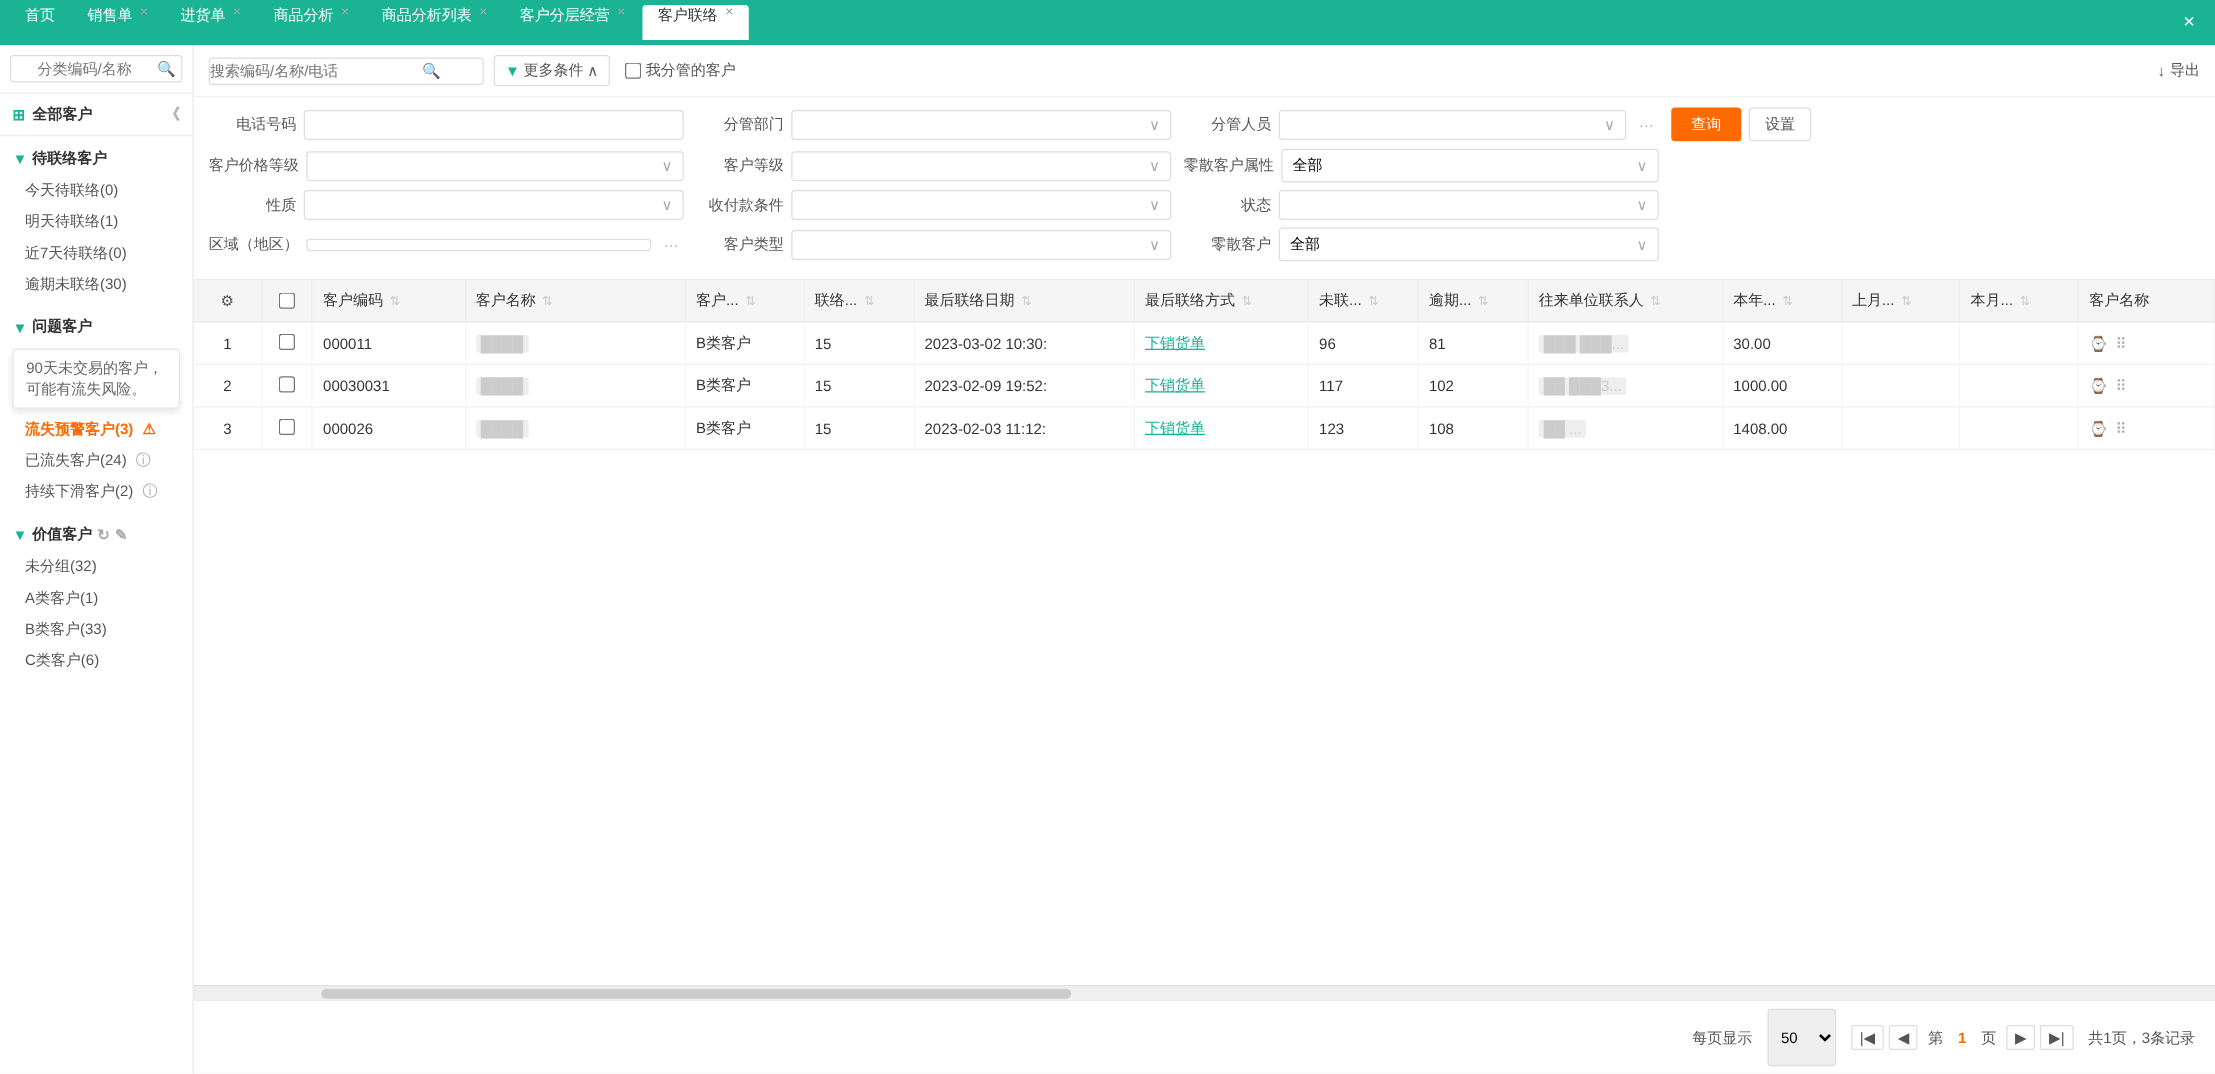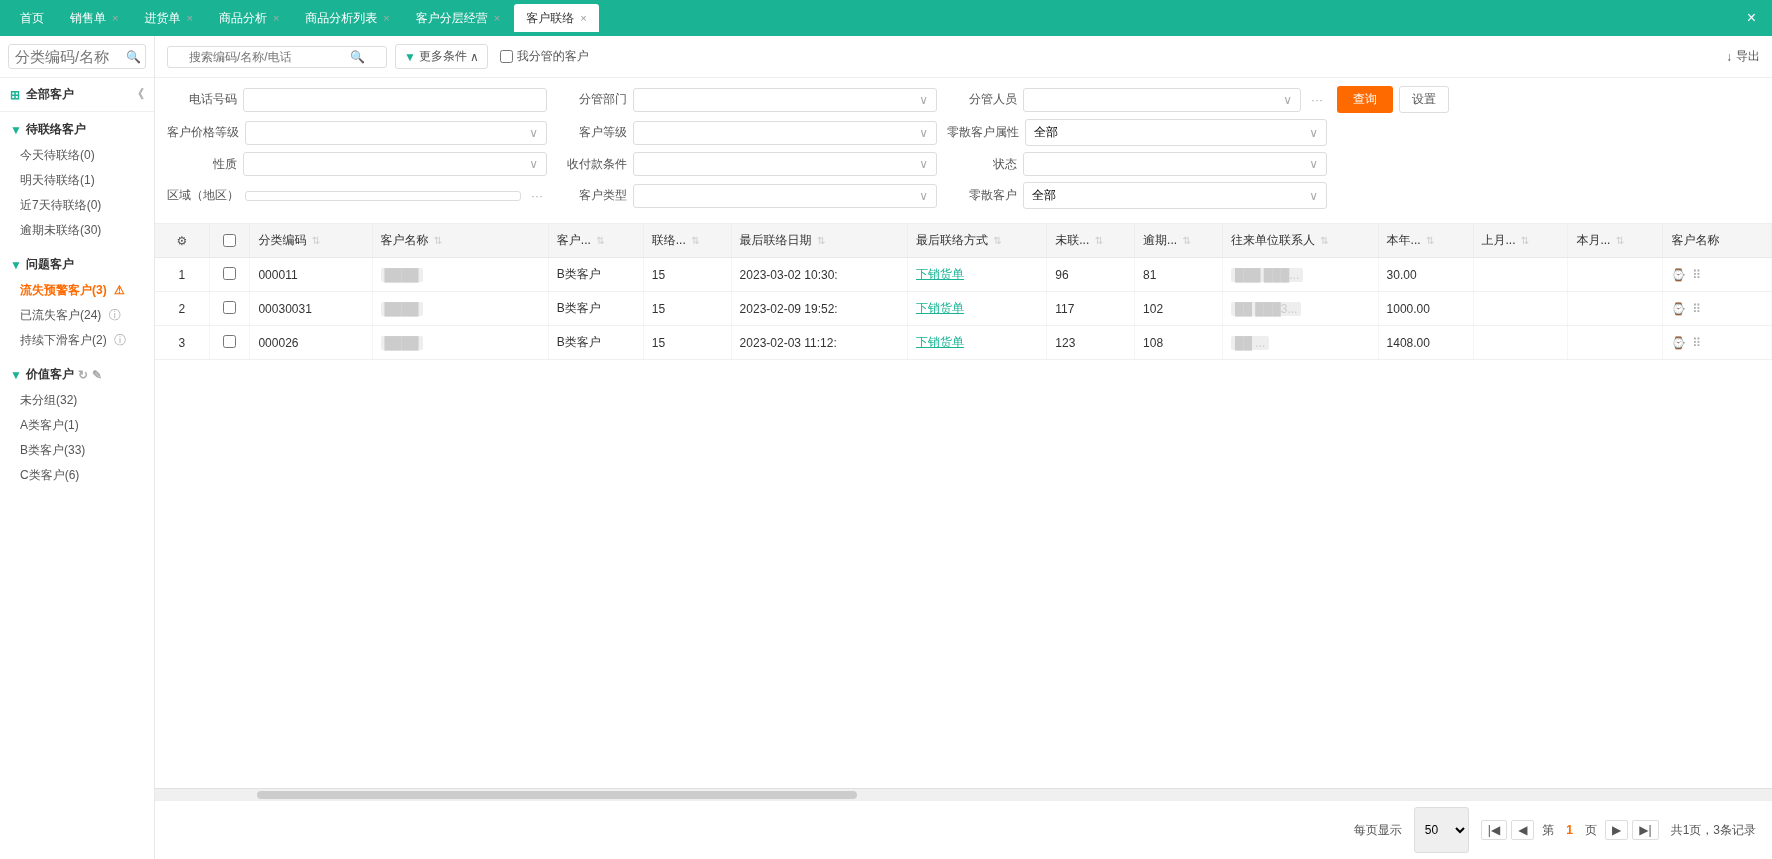--- a/index.html
+++ b/index.html
@@ -3,41 +3,41 @@
   <meta charset="utf-8">
   <style>
     * { box-sizing: border-box; margin: 0; padding: 0; font-family: 'Microsoft YaHei', Arial, sans-serif; font-size: 12px; }
     body { background: #f5f5f5; overflow: hidden; width: 1772px; height: 859px; }
 
     
     .tab-bar {
       display: flex; align-items: center; background: #1ab394; height: 36px; padding: 0 8px;
     }
     .tab-item {
-      display: flex; align-items: center; padding: 0 12px; height: 28px; color: #fff;
+      display: flex; align-items: flex-start; padding: 0 12px; height: 28px; color: #fff;
       cursor: pointer; font-size: 13px; border-radius: 3px 3px 0 0; margin-right: 2px;
     }
     .tab-item.active { background: #fff; color: #333; }
     .tab-item .tab-close { margin-left: 6px; color: #aaa; font-size: 11px; }
     .tab-item.active .tab-close { color: #999; }
     .close-btn { margin-left: auto; color: #fff; cursor: pointer; font-size: 16px; padding: 0 8px; }
 
     
     .main-layout { display: flex; height: calc(859px - 36px); }
 
     
     .sidebar {
       width: 155px; background: #fff; border-right: 1px solid #e8e8e8;
       display: flex; flex-direction: column; flex-shrink: 0; overflow-y: auto;
     }
     .sidebar-search {
       display: flex; align-items: center; padding: 8px; border-bottom: 1px solid #eee;
     }
     .sidebar-search input {
-      border: 1px solid #ddd; border-radius: 3px; padding: 3px 6px; width: 100%; font-size: 15px;
+      border: 1px solid #ddd; border-radius: 3px; padding: 3px 21px; width: 100%; font-size: 12px;
     }
     .sidebar-search .search-icon { margin-left: -20px; color: #aaa; }
     .all-customers {
       display: flex; align-items: center; padding: 8px 10px; font-weight: bold; color: #333;
       border-bottom: 1px solid #eee; cursor: pointer;
     }
     .all-customers .grid-icon { margin-right: 6px; color: #1ab394; }
     .all-customers .collapse-icon { margin-left: auto; color: #aaa; }
 
     .sidebar-section { padding: 4px 0; }
@@ -56,21 +56,21 @@
     }
 
     
     .content-area { flex: 1; display: flex; flex-direction: column; overflow: hidden; }
 
     
     .search-bar {
       display: flex; align-items: center; padding: 8px 12px; background: #fff;
       border-bottom: 1px solid #eee; gap: 8px;
     }
-    .search-input-wrap { display: flex; align-items: center; border: 1px solid #ddd; border-radius: 3px; padding: 3px 21px; width: 220px; }
+    .search-input-wrap { display: flex; align-items: center; border: 1px solid #ddd; border-radius: 3px; padding: 3px 0; width: 220px; }
     .search-input-wrap input { border: none; outline: none; font-size: 12px; width: 170px; }
     .search-icon-btn { color: #ff6a00; cursor: pointer; }
     .filter-btn { display: flex; align-items: center; gap: 3px; color: #555; cursor: pointer; border: 1px solid #ddd; padding: 3px 8px; border-radius: 3px; }
     .filter-btn .filter-icon { color: #1ab394; }
     .my-customers { display: flex; align-items: center; gap: 4px; color: #555; margin-left: 4px; }
     .my-customers input[type=checkbox] { cursor: pointer; }
     .export-btn { margin-left: auto; display: flex; align-items: center; gap: 4px; color: #555; cursor: pointer; }
 
     
     .filter-panel {
@@ -206,20 +206,23 @@
       <div class="sidebar-item">
         <span>逾期未联络(30)</span>
       </div>
     </div>
 
     <div class="sidebar-section">
       <div class="sidebar-group-header">
         <span class="arrow">▼</span>
         <span>问题客户</span>
       </div>
+      <div class="tooltip-box">
+        <span>90天未交易的客户，可能有流失风险。</span>
+      </div>
       <div class="sidebar-item active">
         <span>流失预警客户(3)</span>
         <span style="color:#ff6a00;margin-left:4px;">⚠</span>
       </div>
       <div class="sidebar-item">
         <span>已流失客户(24)</span>
         <span style="color:#aaa;margin-left:4px;">ⓘ</span>
       </div>
       <div class="sidebar-item">
         <span>持续下滑客户(2)</span>
@@ -378,21 +381,21 @@
           <tr>
             <th class="col-num">
               <div class="settings-th">⚙</div>
             </th>
             <th class="col-check">
               <div class="checkbox-th">
                   <input type="checkbox" style="">
                 </div>
             </th>
             <th class="col-code">
-              <span>分类编码</span>
+              <span>客户编码</span>
               <span class="sort-icon">⇅</span>
             </th>
             <th class="col-name">
               <span>客户名称</span>
               <span class="sort-icon">⇅</span>
             </th>
             <th class="col-type">
               <span>客户...</span>
               <span class="sort-icon">⇅</span>
             </th>

